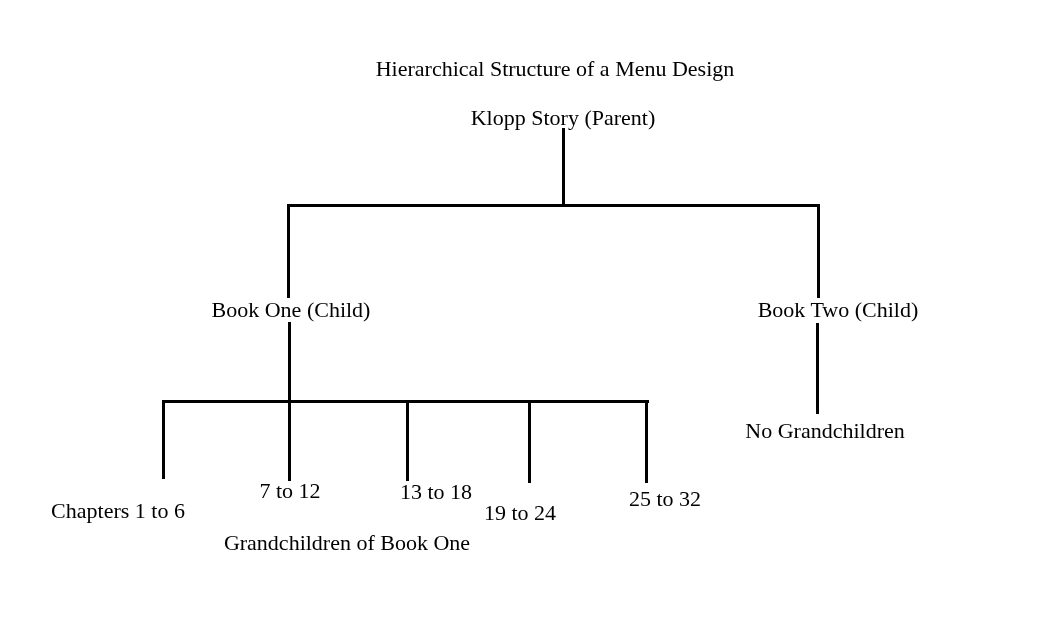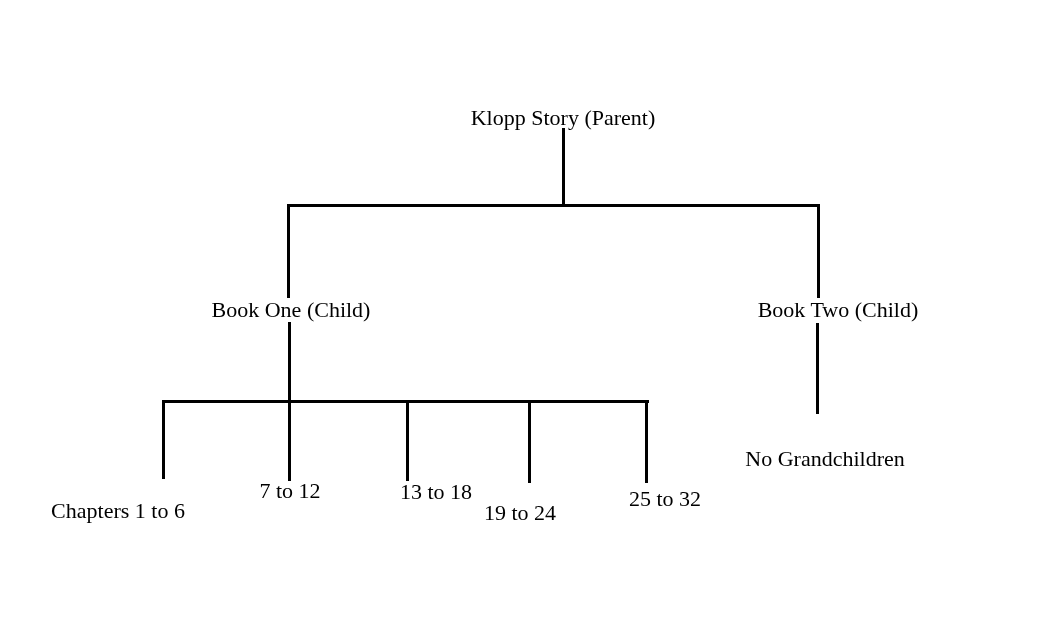--- a/index.html
+++ b/index.html
@@ -28,20 +28,21 @@
   .line {
     position: absolute;
     background: var(--line, #000000);
   }
 </style>
 </head>
 <body>
 
 <div class="canvas">
 
+  <div class="label" style="left:555px; top:69px;">Hierarchical Structure of a Menu Design</div>
 
   <div class="label" style="left:563px; top:118px;font-family:Liberation Serif, serif;">Klopp Story (Parent)</div>
 
   <div class="line" style="left:562px; top:128px; width:3px; height:78px;"></div>
 
   <div class="line" style="left:287px; top:204px; width:533px; height:3px;"></div>
 
   <div class="line" style="left:287px; top:204px; width:3px; height:94px;"></div>
   <div class="line" style="left:817px; top:204px; width:3px; height:94px;"></div>
 
@@ -59,16 +60,17 @@
   <div class="line" style="left:645px; top:400px; width:3px; height:83px;"></div>
 
   <div class="label" style="left:118px; top:495px;margin-top:16px;">Chapters 1 to 6</div>
   <div class="label" style="left:290px; top:491px;">7 to 12</div>
   <div class="label" style="left:436px; top:492px;">13 to 18</div>
   <div class="label" style="left:520px; top:497px;margin-top:16px;">19 to 24</div>
   <div class="label" style="left:649px; top:499px;margin-left:16px;">25 to 32</div>
 
   <div class="line" style="left:816px; top:323px; width:3px; height:91px;"></div>
 
-  <div class="label" style="left:825px; top:431px;margin-top:28px;">No Grandchildren</div>
+  <div class="label" style="left:825px; top:431px;">No Grandchildren</div>
 
+  <div class="label" style="left:347px; top:543px;">Grandchildren of Book One</div>
 
 </div>
 
 </body></html>

